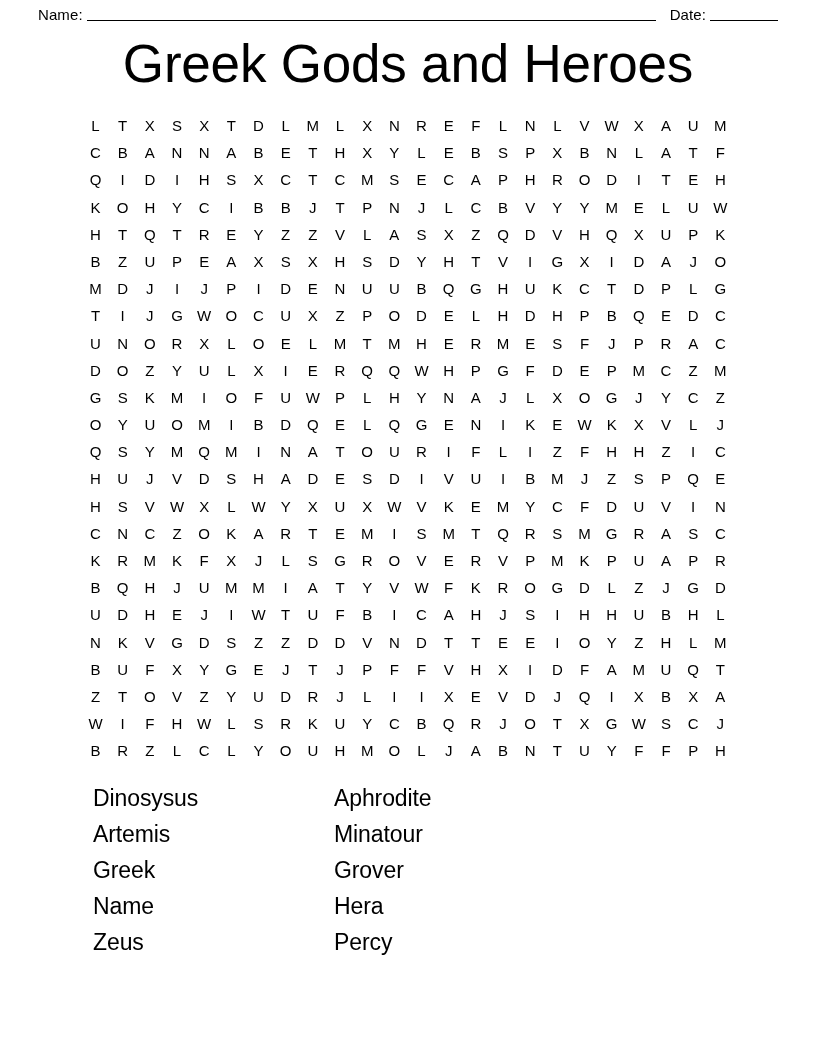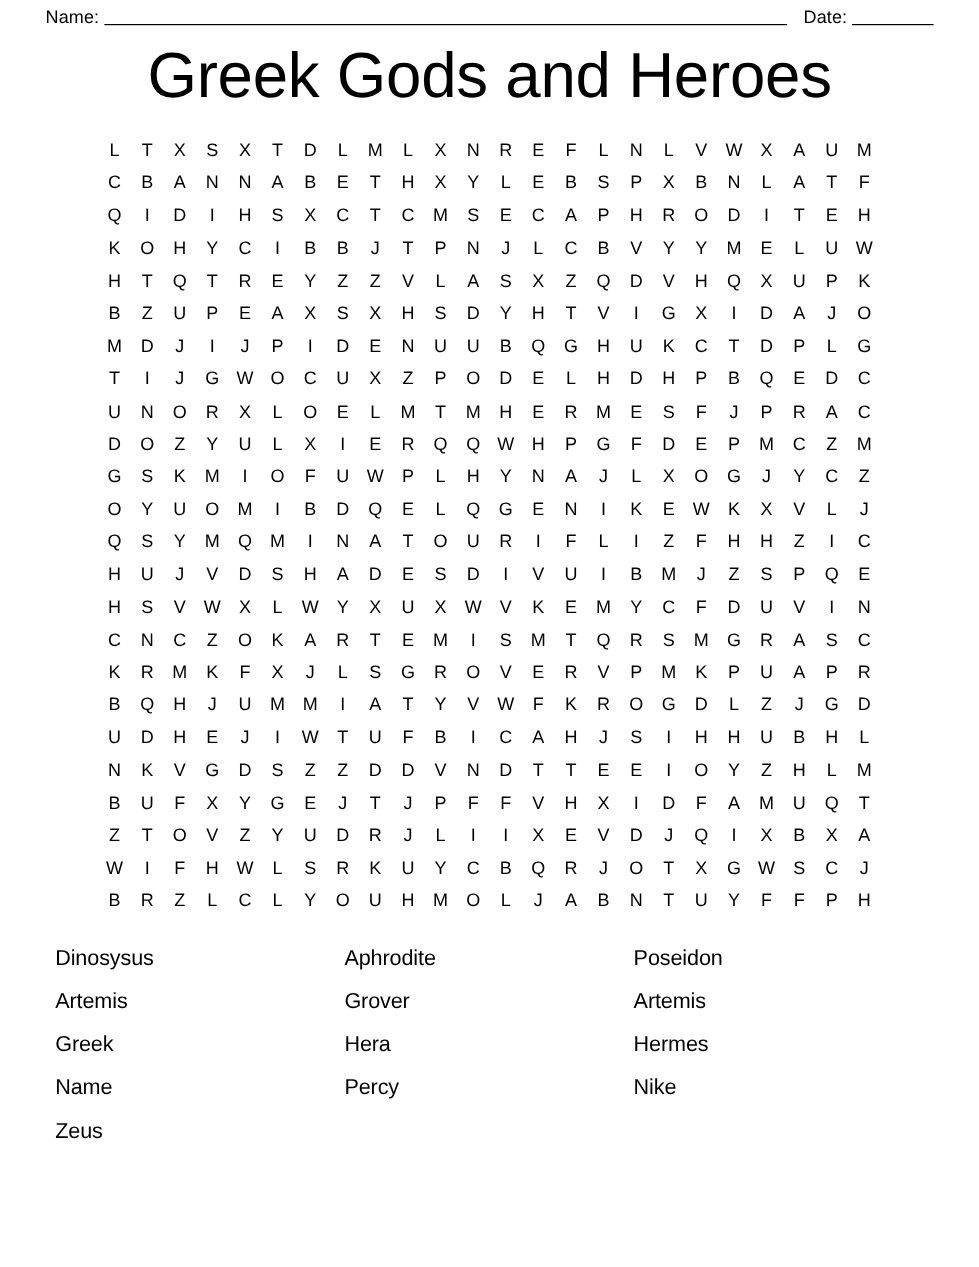--- a/index.html
+++ b/index.html
@@ -78,25 +78,26 @@
   .wordlist {
     position: absolute;
     left: 46px;
     top: 780px;
     width: 724px;
     display: grid;
     grid-template-columns: 241px 241px 241px;
   }
   .wl-col { display: flex; flex-direction: column; }
   .word {
-    font-size: 18px;
+    font-size: 23px;
     line-height: 36px;
     height: 36px;
     white-space: nowrap;
     letter-spacing: -0.1px;
+    margin-left: 47px;
   }
 </style>
 </head>
 <body>
 
 <div class="header">
   <span class="hdr-label">Name:</span>
   <span class="rule rule-name"></span>
   <span class="hdr-gap"></span>
   <span class="hdr-label">Date:</span>
@@ -687,23 +688,18 @@
 <div class="wordlist">
     <div class="wl-col">
       <div class="word">Dinosysus</div>
       <div class="word">Artemis</div>
       <div class="word">Greek</div>
       <div class="word">Name</div>
       <div class="word">Zeus</div>
     </div>
     <div class="wl-col">
       <div class="word">Aphrodite</div>
+      <div class="word">Minatour</div>
       <div class="word">Grover</div>
       <div class="word">Hera</div>
       <div class="word">Percy</div>
     </div>
-    <div class="wl-col">
-      <div class="word">Poseidon</div>
-      <div class="word">Artemis</div>
-      <div class="word">Hermes</div>
-      <div class="word">Nike</div>
-    </div>
   </div>
 
 </body></html>

